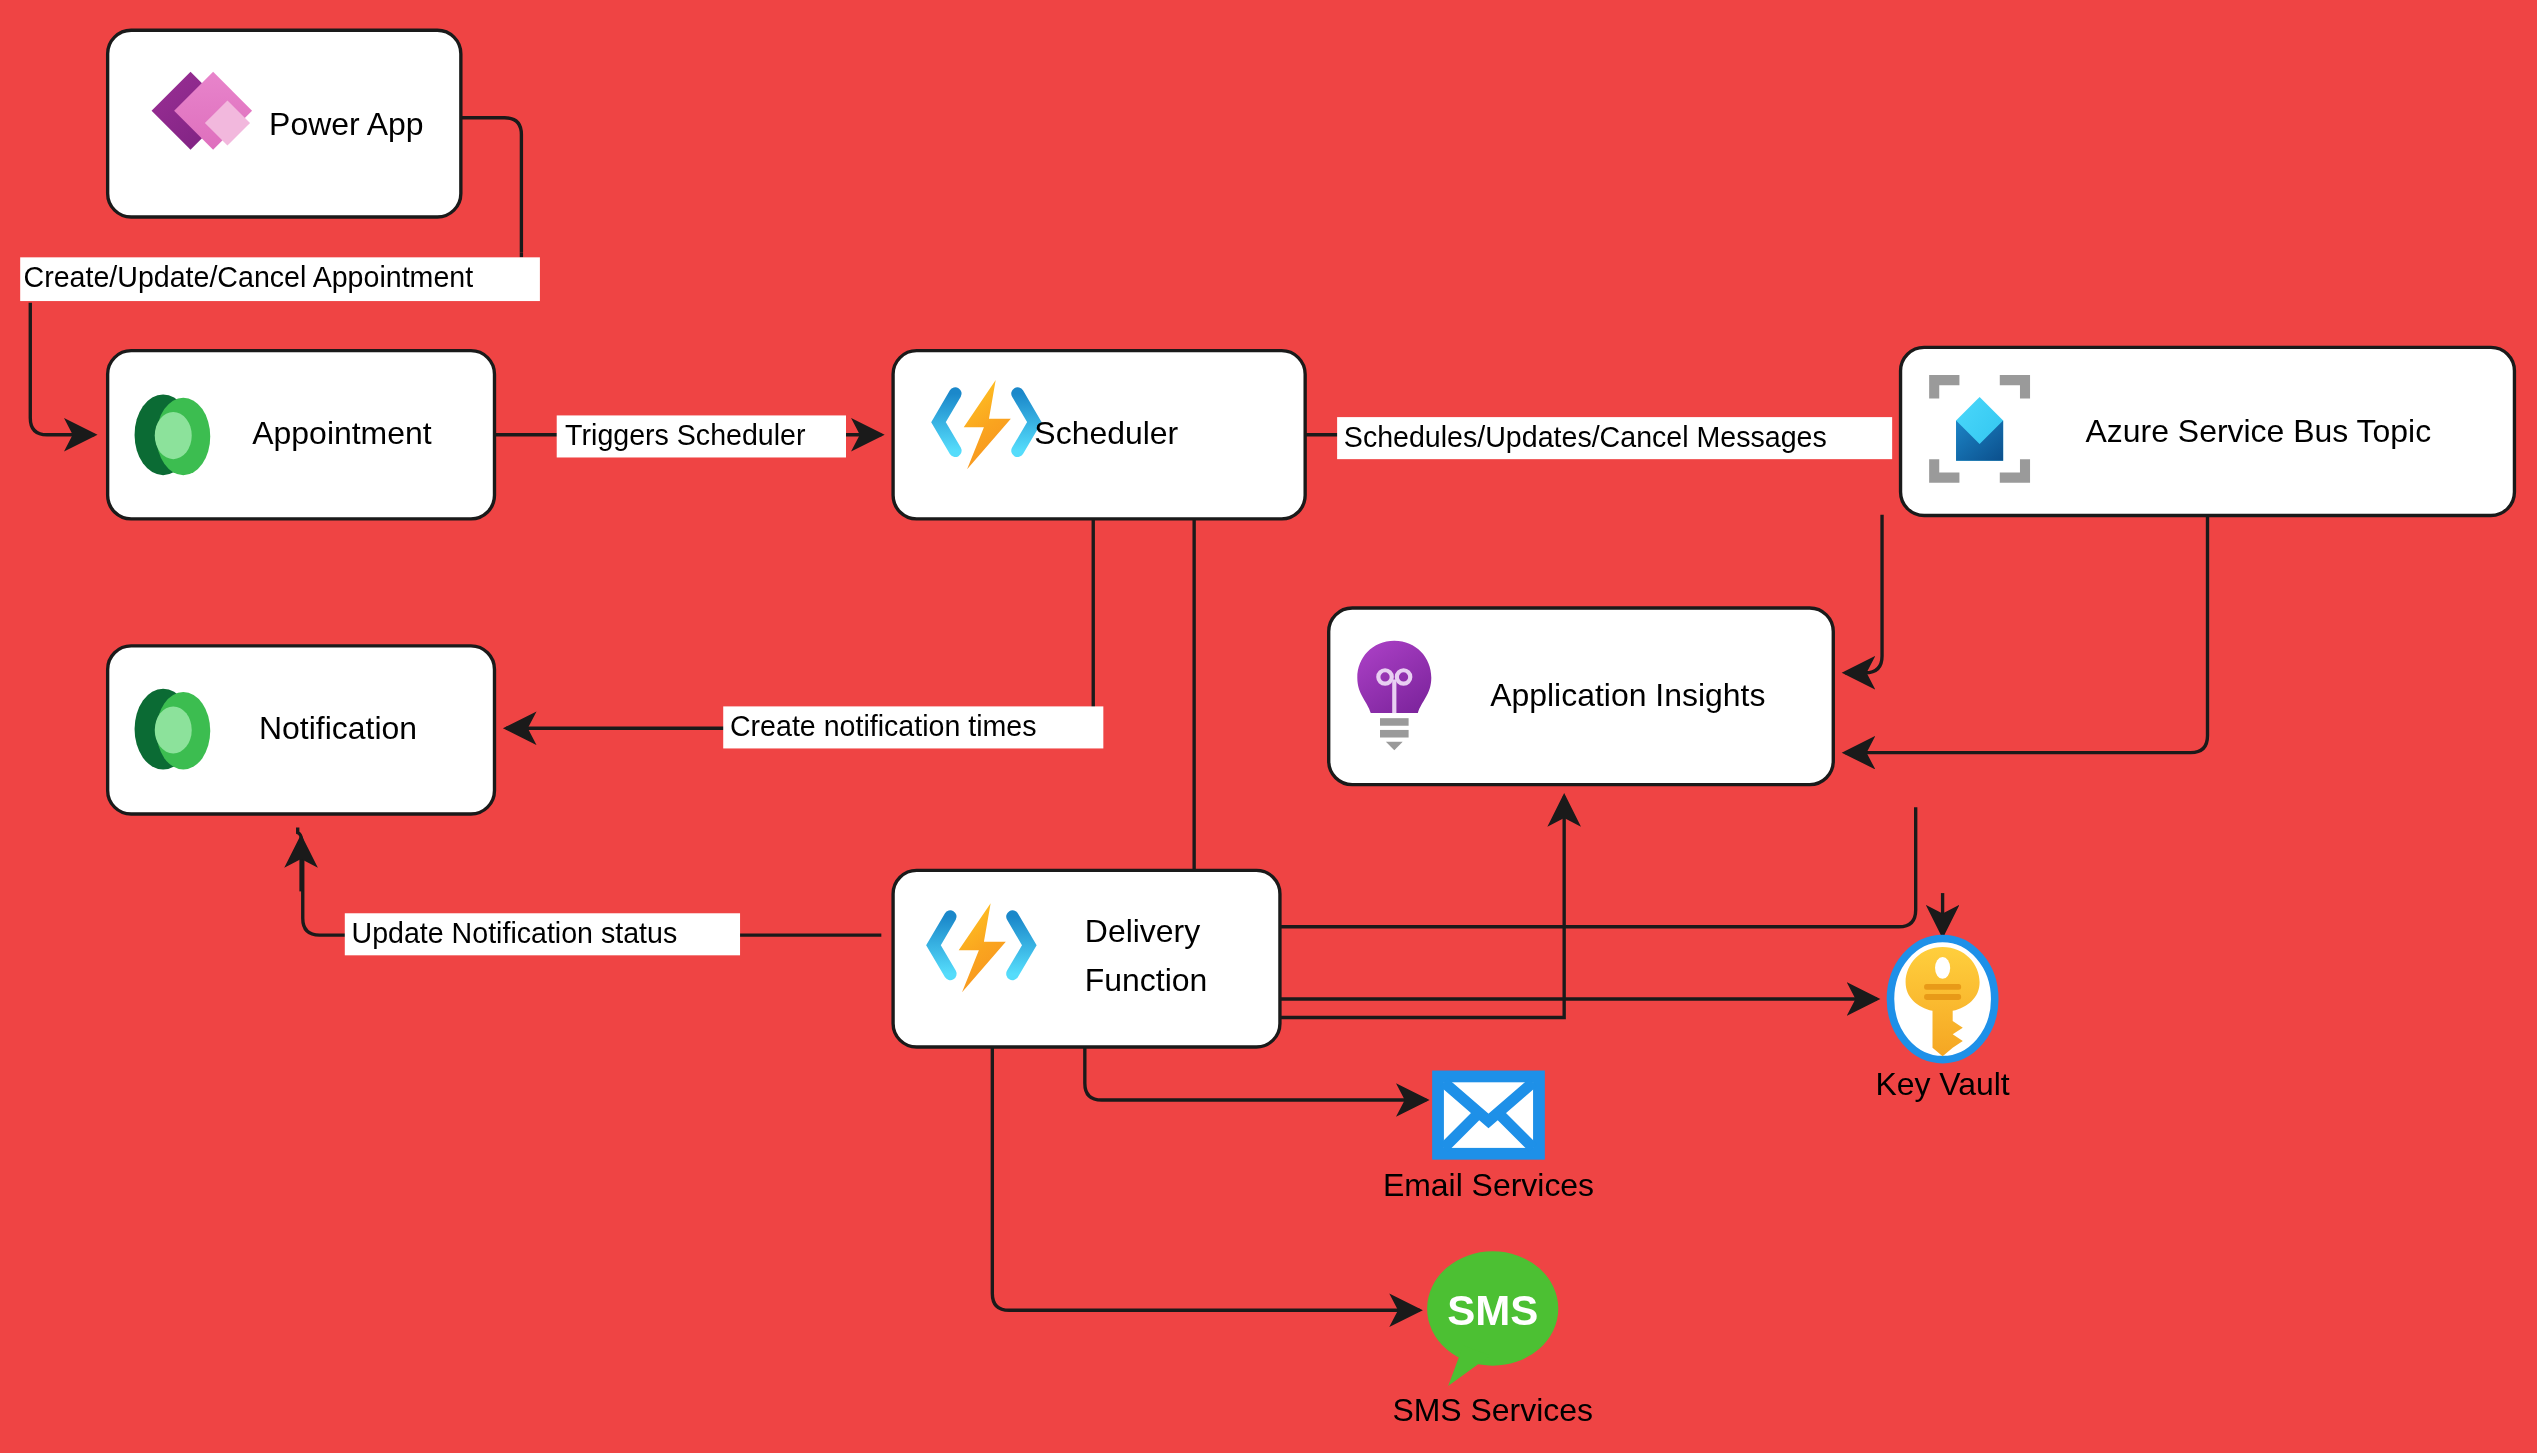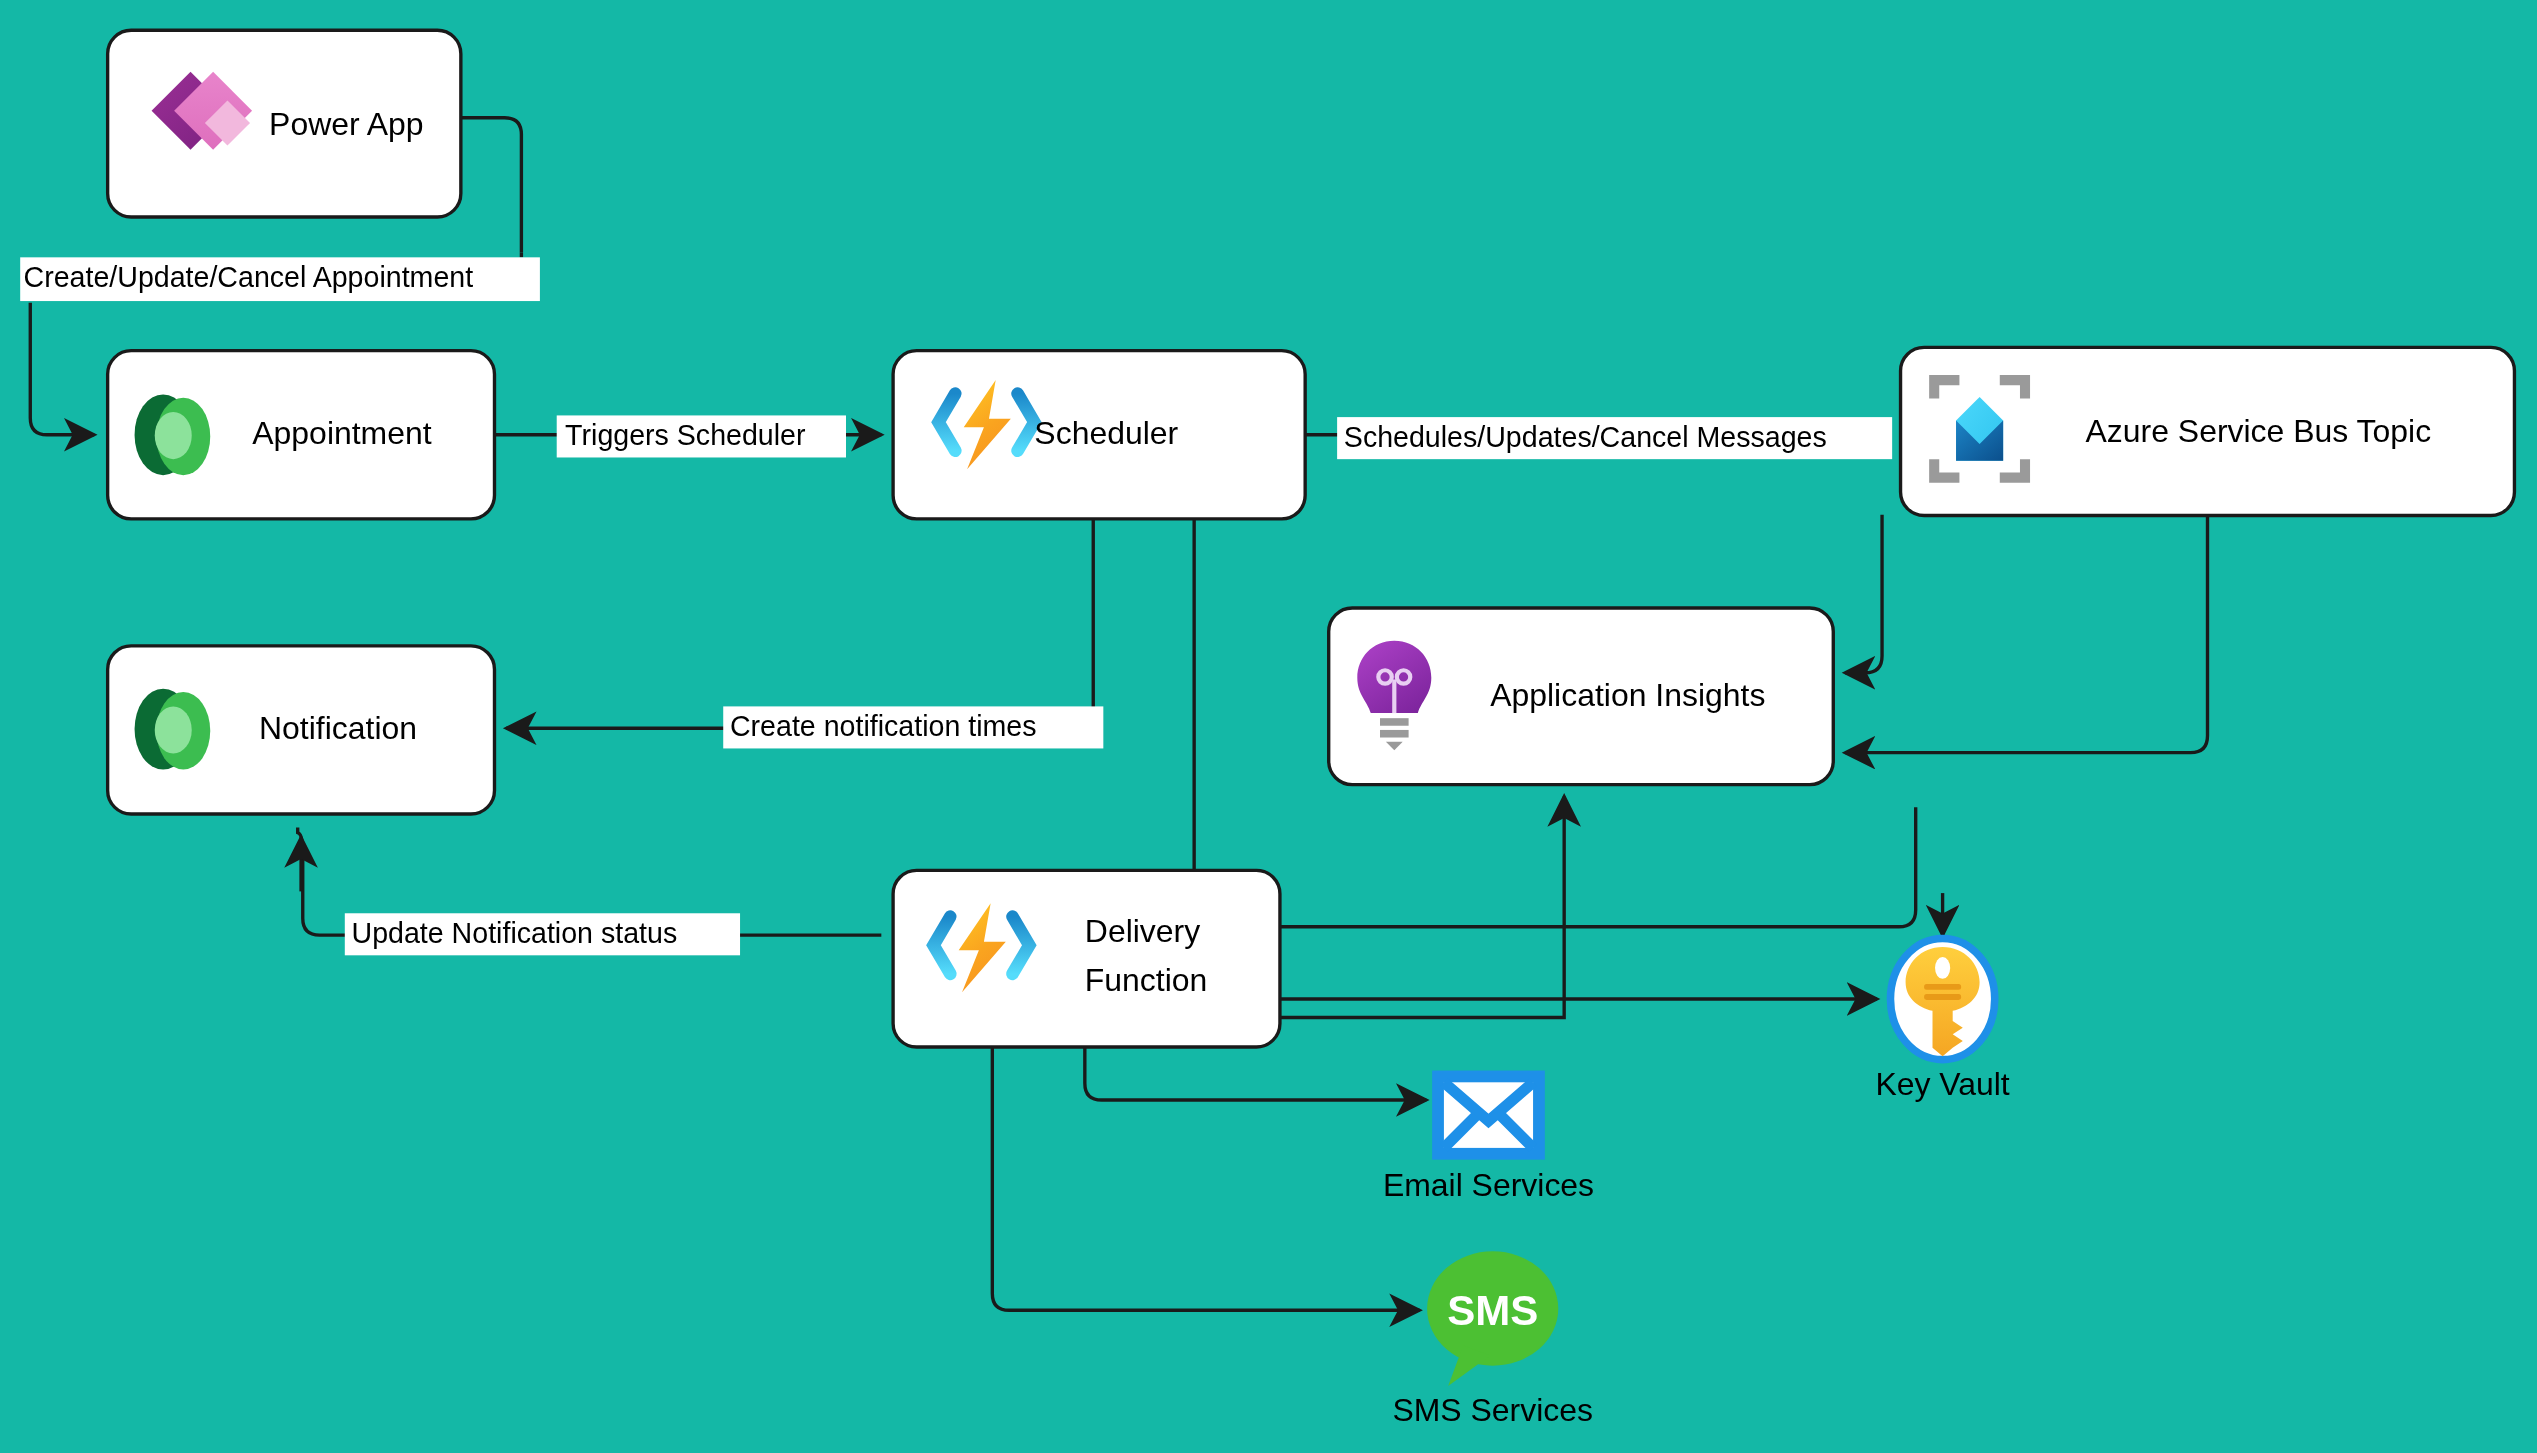--- a/index.html
+++ b/index.html
@@ -1,18 +1,18 @@
 <!DOCTYPE html>
 <html style="font-size:13.5px"><head>
 <meta charset="utf-8">
 <style>
   html,body{margin:0;padding:0;background:#ffffff;}
   body{width:2538px;height:1454px;overflow:hidden;
        font-family:"Liberation Sans", sans-serif;}
-  #stage{position:relative;width:2538px;height:1454px;background:#14b8a6;}
+  #stage{position:relative;width:2538px;height:1454px;background:#ef4444;}
   svg.layer{position:absolute;left:0;top:0;width:2538px;height:1454px;}
   .node-label{font-family:"Liberation Sans", sans-serif;font-size:38px;fill:#000;
               dominant-baseline:middle;}
   .node-label-free{font-family:"Liberation Sans", sans-serif;font-size:38px;fill:#000;
               text-anchor:middle;dominant-baseline:middle;}
   .edge-label{font-family:"Liberation Sans", sans-serif;font-size:34px;fill:#000;
               dominant-baseline:middle;}
   .box{fill:#ffffff;stroke:#1a1a1a;stroke-width:4;}
   .link{fill:none;stroke:#1a1a1a;stroke-width:4;}
   .lbl-bg{fill:#ffffff;}

